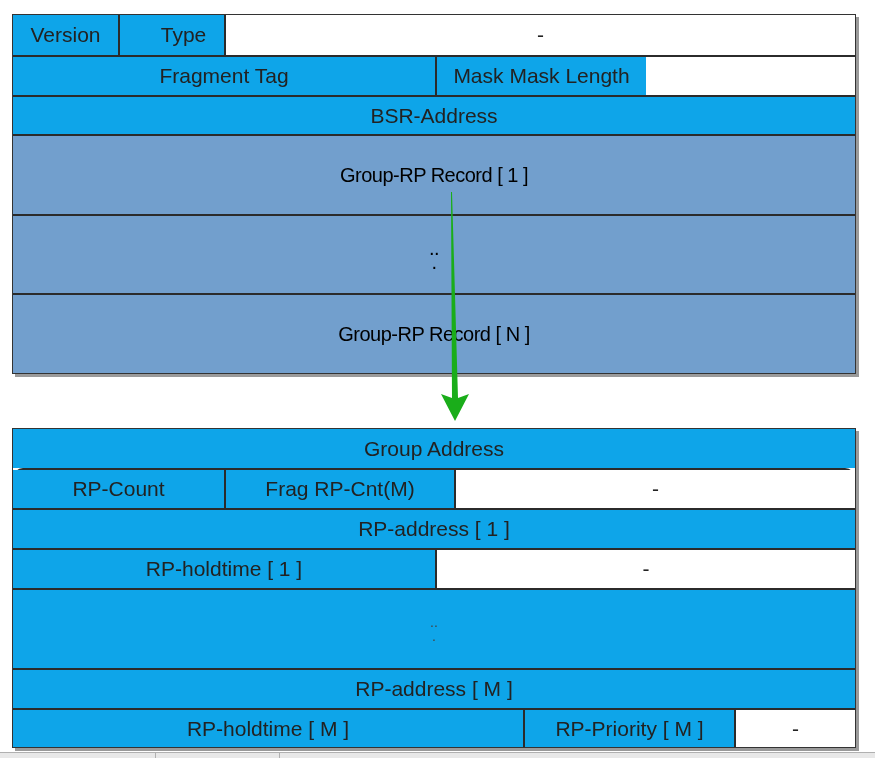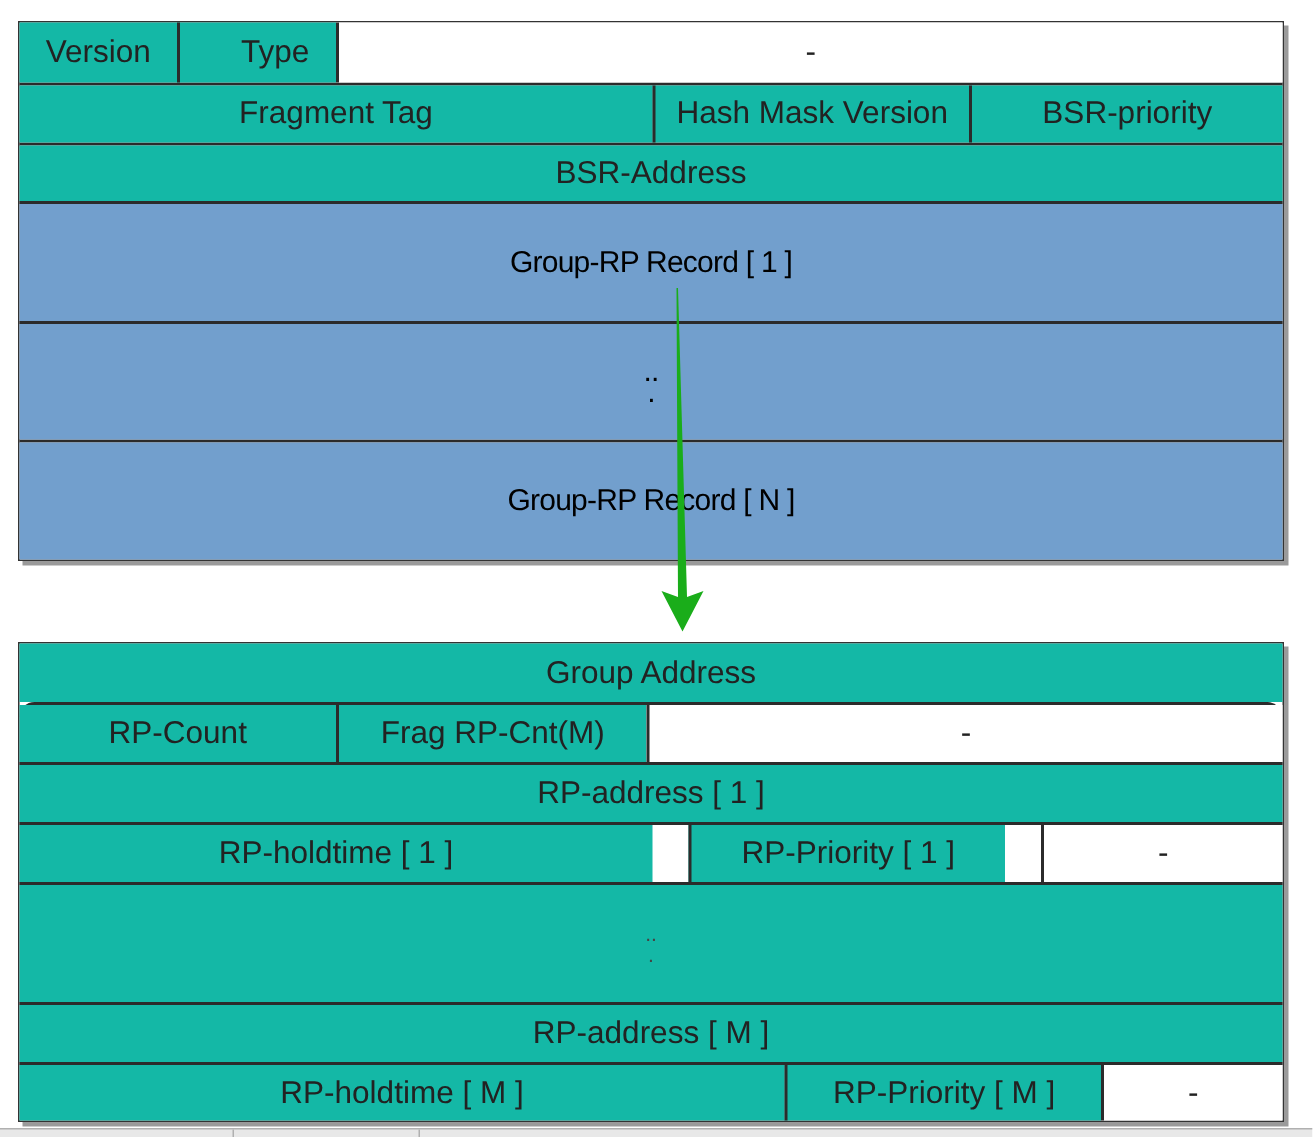--- a/index.html
+++ b/index.html
@@ -3,43 +3,42 @@
 <meta charset="utf-8">
 <style>
   html, body { margin: 0; padding: 0; background: #ffffff; }
   body { width: 875px; height: 758px; position: relative; overflow: hidden;
          font-family: "Liberation Sans", sans-serif; color: #222; }
   .tbl { position: absolute; left: 12px; width: 844px; box-sizing: border-box;
          border: 1px solid #333; box-shadow: 3px 3px 0 #9a9a9a; }
   .row { display: flex; box-sizing: border-box; border-top: 2px solid #2b2b2b; }
   .row:first-child { border-top: none; }
   .cell { box-sizing: border-box; display: flex; align-items: center; justify-content: center;
-          font-size: 21px; border-left: 2px solid #2b2b2b; background: #14b8a6; white-space: nowrap; }
+          font-size: 21px; border-left: 2px solid #2b2b2b; background: #0ea5e9; white-space: nowrap; }
   .cell:first-child { border-left: none; }
   .cell.empty { background: #ffffff; }
   .cell.dark { background: #729fcd; font-family: "Liberation Sans Narrow", "Liberation Sans", sans-serif; font-size: 20px; color:#000000; letter-spacing: -0.5px; }
   .dots { flex-direction: column; font-size: 14px; line-height: 14px; color: #444; }
   .dots span { display:block; }
   #arrow { position: absolute; left: 0; top: 0; width: 875px; height: 758px; pointer-events: none; }
   .bottombar { position: absolute; left: 0; top: 752px; width: 875px; height: 6px; background: #e8e8e8; border-top: 1px solid #b0b0b0; display:flex; }
   .bottombar div { border-right: 1px solid #b0b0b0; height: 6px; }
 </style>
 </head>
 <body>
 
 <div class="tbl" style="top:14px;">
   <div class="row" style="height:40px;">
     <div class="cell" style="width:105px;">Version</div>
     <div class="cell" style="width:106px;padding-left:23px;">Type</div>
     <div class="cell empty" style="flex:1;">-</div>
   </div>
   <div class="row" style="height:40px;">
     <div class="cell" style="width:422px;">Fragment Tag</div>
-    <div class="cell" style="width:211px;">Hash Mask Version</div>
-    <div class="cell" style="flex:1;">BSR-priority</div>
+    <div class="cell" style="width:211px;">Mask Mask Length</div>
   </div>
   <div class="row" style="height:39px;">
     <div class="cell" style="flex:1;">BSR-Address</div>
   </div>
   <div class="row" style="height:80px;">
     <div class="cell dark" style="flex:1;">Group-RP Record [ 1 ]</div>
   </div>
   <div class="row" style="height:79px;">
     <div class="cell dark dots" style="flex:1;">
       <span>..</span>
@@ -50,29 +49,28 @@
     <div class="cell dark" style="flex:1;">Group-RP Record [ N ]</div>
   </div>
 </div>
 
 <div class="tbl" style="top:428px;">
   <div class="row" style="height:39px;">
     <div class="cell" style="flex:1;">Group Address</div>
   </div>
   <div class="row" style="height:40px;border-radius:10px;">
     <div class="cell" style="width:211px;">RP-Count</div>
-    <div class="cell" style="width:207px;">Frag RP-Cnt(M)</div>
+    <div class="cell" style="width:230px;">Frag RP-Cnt(M)</div>
     <div class="cell empty" style="flex:1;">-</div>
   </div>
   <div class="row" style="height:40px;">
     <div class="cell" style="flex:1;">RP-address [ 1 ]</div>
   </div>
-  <div class="row" style="height:40px;gap:24px;">
+  <div class="row" style="height:40px;">
     <div class="cell" style="width:422px;">RP-holdtime [ 1 ]</div>
-    <div class="cell" style="width:211px;">RP-Priority [ 1 ]</div>
     <div class="cell empty" style="flex:1;">-</div>
   </div>
   <div class="row" style="height:80px;">
     <div class="cell dots" style="flex:1;">
       <span>..</span>
       <span>.</span>
     </div>
   </div>
   <div class="row" style="height:40px;">
     <div class="cell" style="flex:1;">RP-address [ M ]</div>

